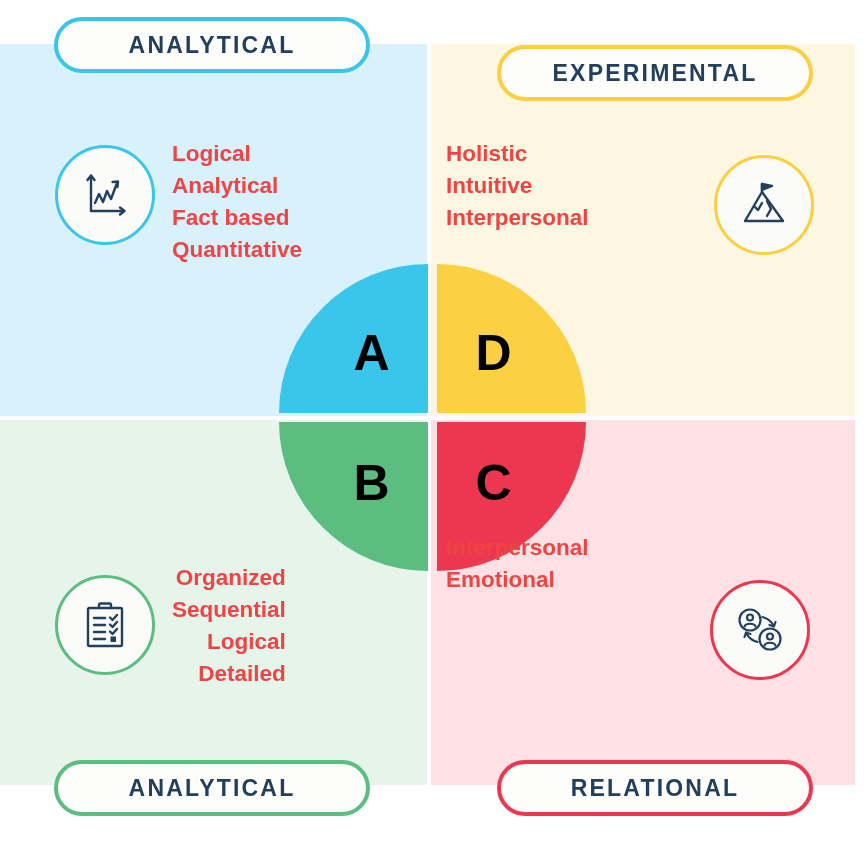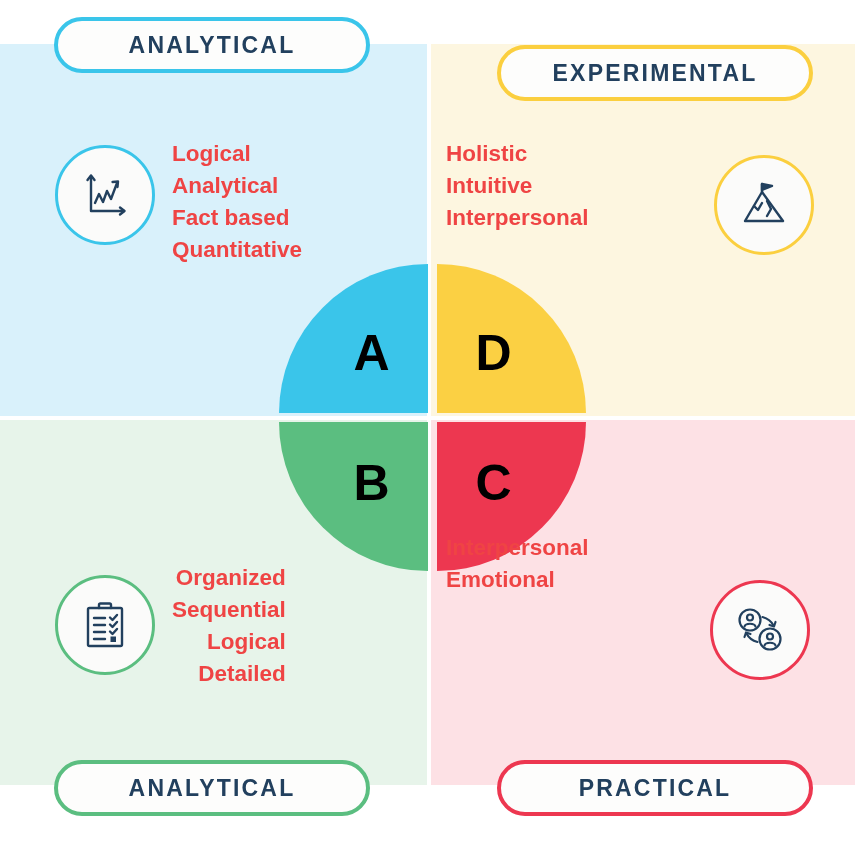--- a/index.html
+++ b/index.html
@@ -157,21 +157,21 @@
       <span class="letter">B</span>
     </div>
     <div class="slice" id="slice-c">
       <span class="letter">C</span>
     </div>
   </div>
 
   <div class="pill" id="pill-analytical">ANALYTICAL</div>
   <div class="pill" id="pill-experimental">EXPERIMENTAL</div>
   <div class="pill" id="pill-practical">ANALYTICAL</div>
-  <div class="pill" id="pill-relational">PRACTICAL</div>
+  <div class="pill" id="pill-relational">RELATIONAL</div>
 
   <div class="icon-bubble" id="icon-analytical">
     <svg width="52" height="52" viewBox="0 0 52 52" fill="none" stroke="#22405e" stroke-width="2.4" stroke-linecap="round" stroke-linejoin="round">
       <path d="M12 7 L12 42 L45 42"></path>
       <path d="M8.5 11 L12 6.5 L15.5 11"></path>
       <path d="M41 38.5 L45.5 42 L41 45.5"></path>
       <path d="M16 34 L20 25 L24 33 L28 22 L32 30 L38 14"></path>
       <path d="M33.5 13 L39 12.5 L38.5 18"></path>
     </svg>
   </div>

